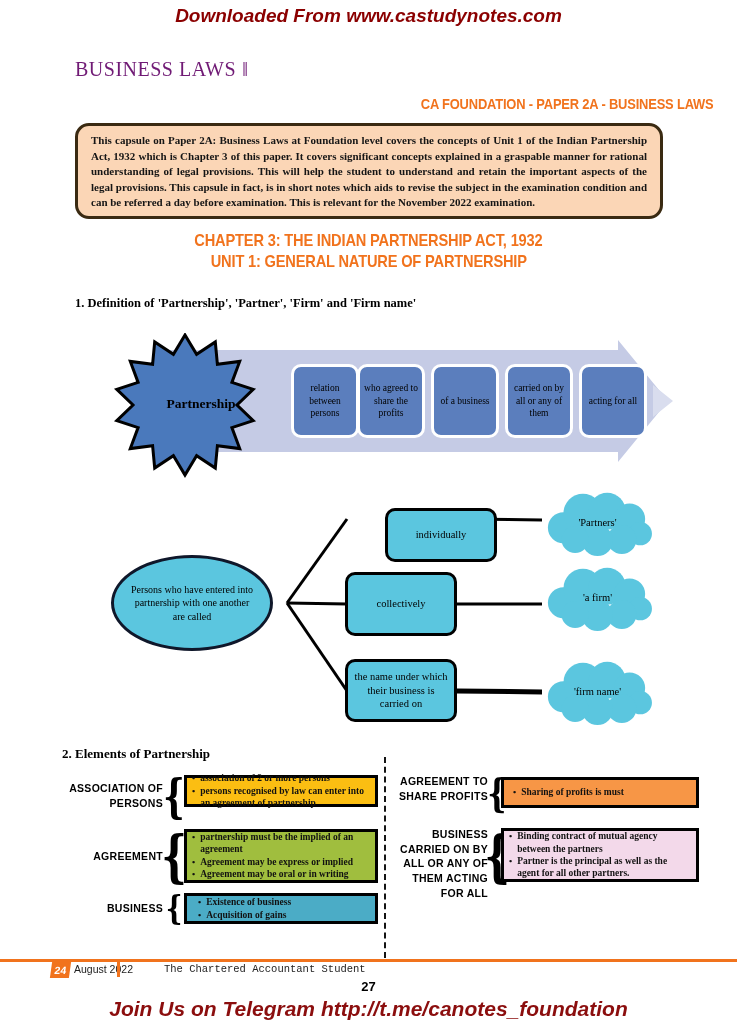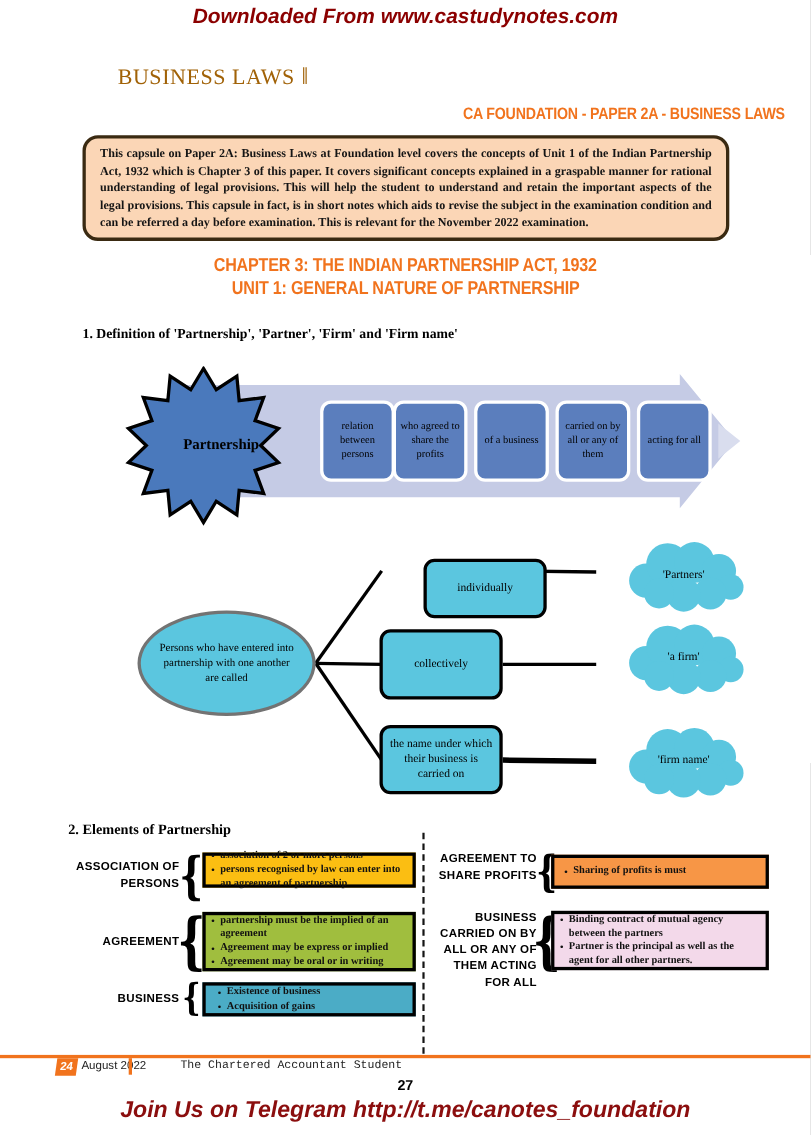--- a/index.html
+++ b/index.html
@@ -8,22 +8,22 @@
 
   
   .top-banner { position:absolute; top:5px; left:0; width:737px; text-align:center;
     font-family:"Liberation Sans", sans-serif; font-weight:bold; font-style:italic;
     font-size:19px; color:#8B0000; }
   .bottom-banner { position:absolute; top:997px; left:0; width:737px; text-align:center;
     font-family:"Liberation Sans", sans-serif; font-weight:bold; font-style:italic;
     font-size:21px; color:#8B0E0E; }
 
   
-  .brand { position:absolute; left:75px; top:56px; font-size:20px; color:#a16207;
-    font-family:"Liberation Serif", serif; letter-spacing:0.5px;margin-left:32px; }
+  .brand { position:absolute; left:75px; top:56px; font-size:20px; color:#701a75;
+    font-family:"Liberation Serif", serif; letter-spacing:0.5px; }
   .brand .bars { font-size:22px; margin-left:6px; }
   .center-head { position:absolute; left:0; width:737px; text-align:center;
     font-family:"Liberation Sans", sans-serif; font-weight:bold; color:#F1731D; }
   .center-head > span { display:inline-block; transform:scaleX(0.86); letter-spacing:-0.2px; }
   .paper-head { top:95px; font-size:15px;text-align:right; }
   .chapter-head { top:231px; font-size:17px; }
   .unit-head { top:252px; font-size:17px; }
 
   .intro-box { position:absolute; left:75px; top:123px; width:588px; height:96px;
     background:#FBD6B6; border:3px solid #3A2A12; border-radius:14px; padding:7px 13px; }
@@ -39,28 +39,28 @@
   .star-label { position:absolute; left:61px; top:63px; width:140px; text-align:center;
     font-weight:bold; font-size:13.5px; color:#000; }
   .step { position:absolute; top:31px; width:68px; height:74px; background:#5B7EBD;
     border:3px solid #fff; border-radius:10px; display:flex; align-items:center; justify-content:center;
     text-align:center; font-size:9.5px; line-height:1.3; color:#000; padding:2px; }
   .s0{left:221px;} .s1{left:287px;} .s2{left:361px;} .s3{left:435px;} .s4{left:509px;}
 
   
   .diagram2 { position:absolute; left:70px; top:480px; width:620px; height:250px; }
   .diagram2 > svg.lines { position:absolute; left:0; top:0; }
-  .ellipse { position:absolute; left:55px; top:75px; width:162px; height:96px; background:#5BC6DF;
-    border:3px solid #737373; border-radius:50%; display:flex; align-items:center; justify-content:center;
+  .ellipse { position:absolute; left:41px; top:75px; width:162px; height:96px; background:#5BC6DF;
+    border:3px solid #0f172a; border-radius:50%; display:flex; align-items:center; justify-content:center;
     text-align:center; font-size:10px; line-height:1.35; padding:0 14px; color:#000; }
   .dbox { position:absolute; left:275px; width:112px; background:#5BC6DF; border:3px solid #000;
     border-radius:10px; display:flex; align-items:center; justify-content:center; text-align:center;
     font-size:10.5px; line-height:1.3; padding:2px 6px; color:#000; }
   .d0{top:28px; height:54px;margin-left:40px;} .d1{top:92px; height:64px;} .d2{top:179px; height:63px;}
-  .cloud { position:absolute; left:492px; width:119px; height:70px; }
+  .cloud { position:absolute; left:468px; width:119px; height:70px; }
   .c0{top:7px;} .c1{top:82px;} .c2{top:176px;}
   .cloud svg { position:absolute; left:0; top:0; width:100%; height:100%; }
   .cloud-text { position:absolute; left:0; top:0; width:100%; height:100%; display:flex;
     align-items:center; justify-content:center; font-size:10.5px; color:#000; }
 
   
   .divider { position:absolute; left:384px; top:757px; height:201px; border-left:2.5px dashed #141414; }
   .elem-label { position:absolute; text-align:right; font-family:"Liberation Sans", sans-serif;
     font-weight:bold; font-size:10.5px; letter-spacing:0.3px; line-height:1.4; color:#000; }
   .l-lbl { left:48px; width:115px; }

